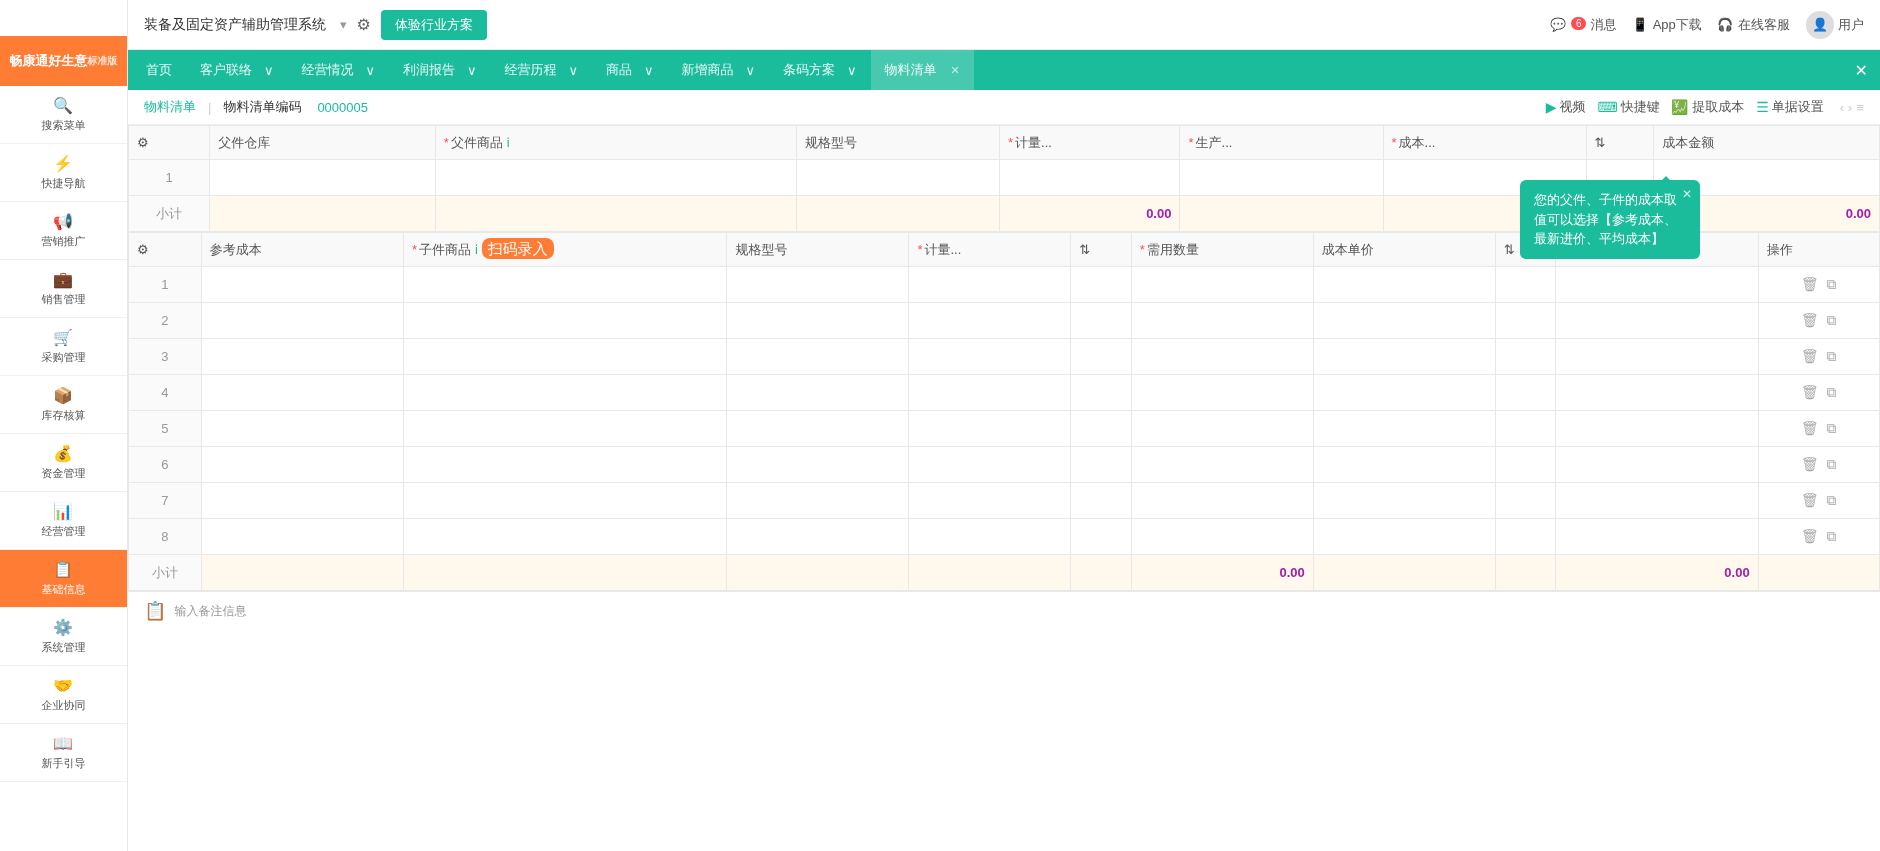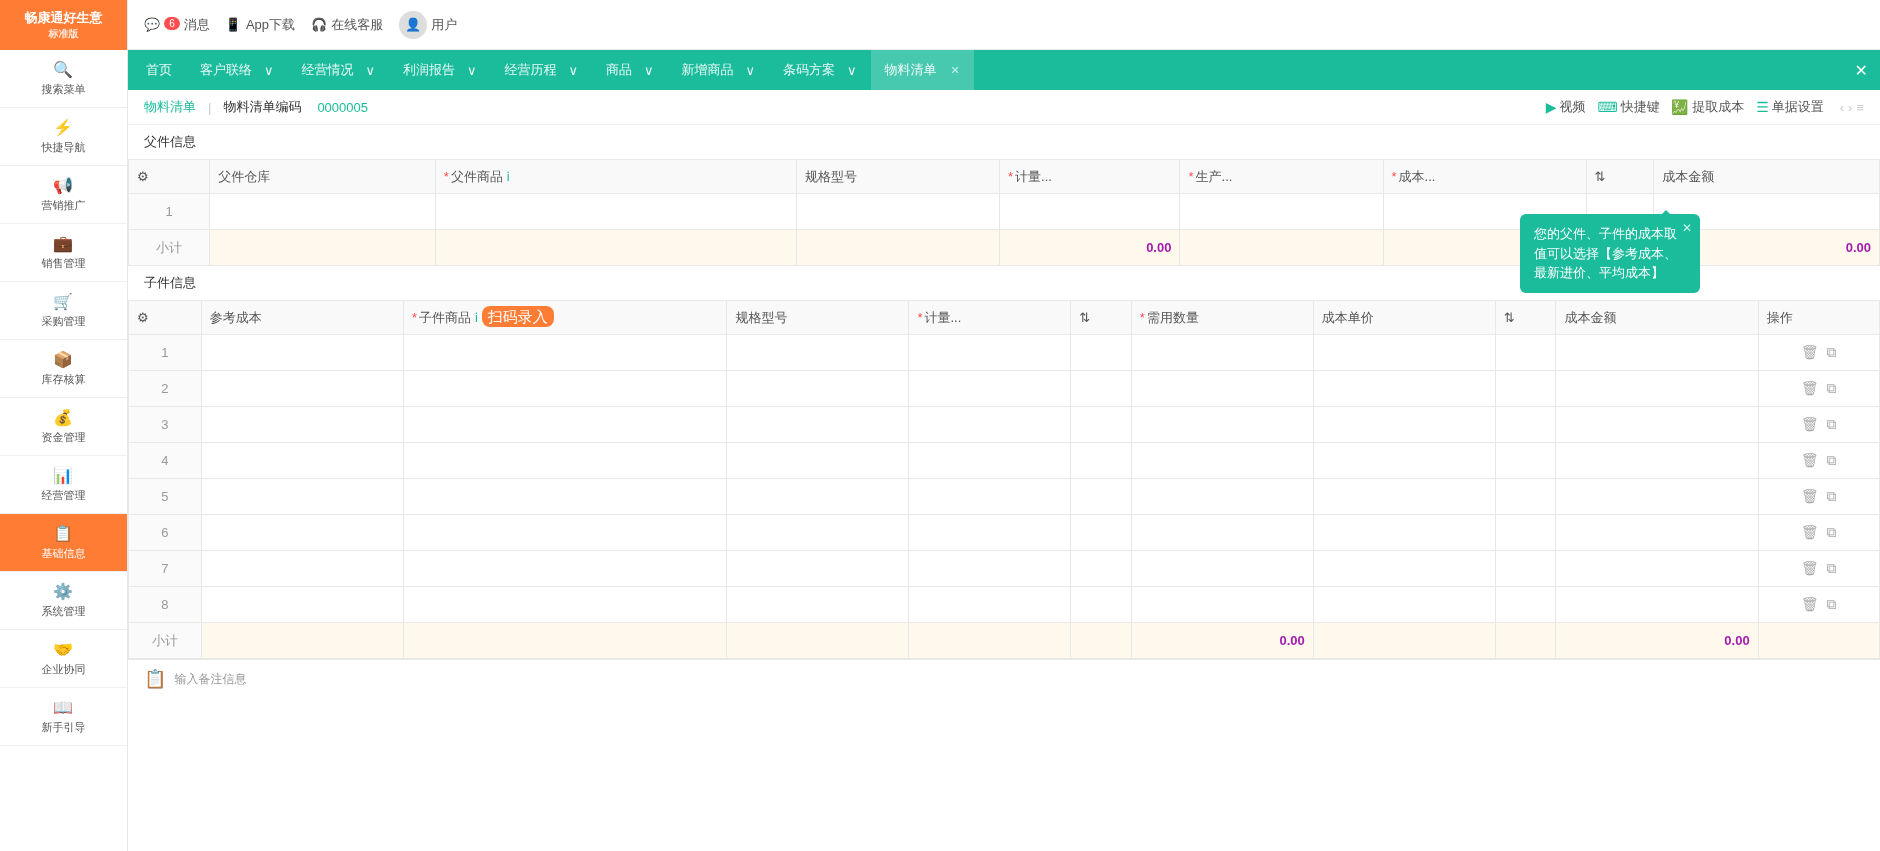--- a/index.html
+++ b/index.html
@@ -17,21 +17,22 @@
     .sidebar-logo {
       background: #ff7c35;
       height: 50px;
       display: flex;
       align-items: center;
       justify-content: center;
       color: white;
       font-size: 14px;
       font-weight: bold;
       padding: 0 8px;
-      flex-direction: column;
+      flex-direction: row;
+      margin-top: 36px;
     }
     .sidebar-logo .logo-text { font-size: 13px; }
     .sidebar-logo .logo-sub { font-size: 10px; color: rgba(255,255,255,0.8); }
     .sidebar-item {
       display: flex;
       flex-direction: column;
       align-items: center;
       padding: 10px 4px;
       cursor: pointer;
       color: #555;
@@ -337,20 +338,26 @@
   </div>
   <div class="sidebar-item">
     <span class="icon">📖</span>
     <span class="label">新手引导</span>
   </div>
 </div>
 
 <div class="main">
 
   <div class="top-header">
+    <div class="top-header-left">
+      <span class="system-title">装备及固定资产辅助管理系统</span>
+      <span class="dropdown-arrow">▾</span>
+      <span class="settings-icon">⚙</span>
+      <button class="trial-btn">体验行业方案</button>
+    </div>
     <div class="top-header-right">
       <div class="header-action">
         <span>💬</span>
         <span class="badge">6</span>
         <span>消息</span>
       </div>
       <div class="header-action">
         <span>📱</span>
         <span>App下载</span>
       </div>
@@ -427,21 +434,20 @@
           <span>单据设置</span>
         </div>
         <div style="display:flex; gap:4px; color:#ccc; margin-left:4px;">
           <span style="cursor:pointer;">‹</span>
           <span style="cursor:pointer;">›</span>
           <span style="cursor:pointer;">≡</span>
         </div>
       </div>
     </div>
 
-    <div class="section-header">父件信息</div>
 
     <div style="position:relative;" class="tooltip-container">
       <table class="data-table">
         <thead>
           <tr>
             <th class="col-settings">⚙</th>
             <th class="col-warehouse">父件仓库</th>
             <th class="col-product">
               <span class="required-star">*</span>父件商品
               <span style="color:#1abc9c; cursor:pointer;">ℹ</span>
@@ -485,21 +491,20 @@
           </tr>
         </tbody>
       </table>
 
       <div class="tooltip-bubble">
         <span class="tooltip-close">✕</span>
         <span>您的父件、子件的成本取值可以选择【参考成本、最新进价、平均成本】</span>
       </div>
     </div>
 
-    <div class="section-header">子件信息</div>
 
     <table class="data-table">
       <thead>
         <tr>
           <th class="col-settings">⚙</th>
           <th class="col-warehouse">参考成本</th>
           <th class="col-product">
             <span class="required-star">*</span>子件商品
             <span style="color:#1abc9c; cursor:pointer;">ℹ</span>
             <span class="scan-badge">扫码录入</span>

